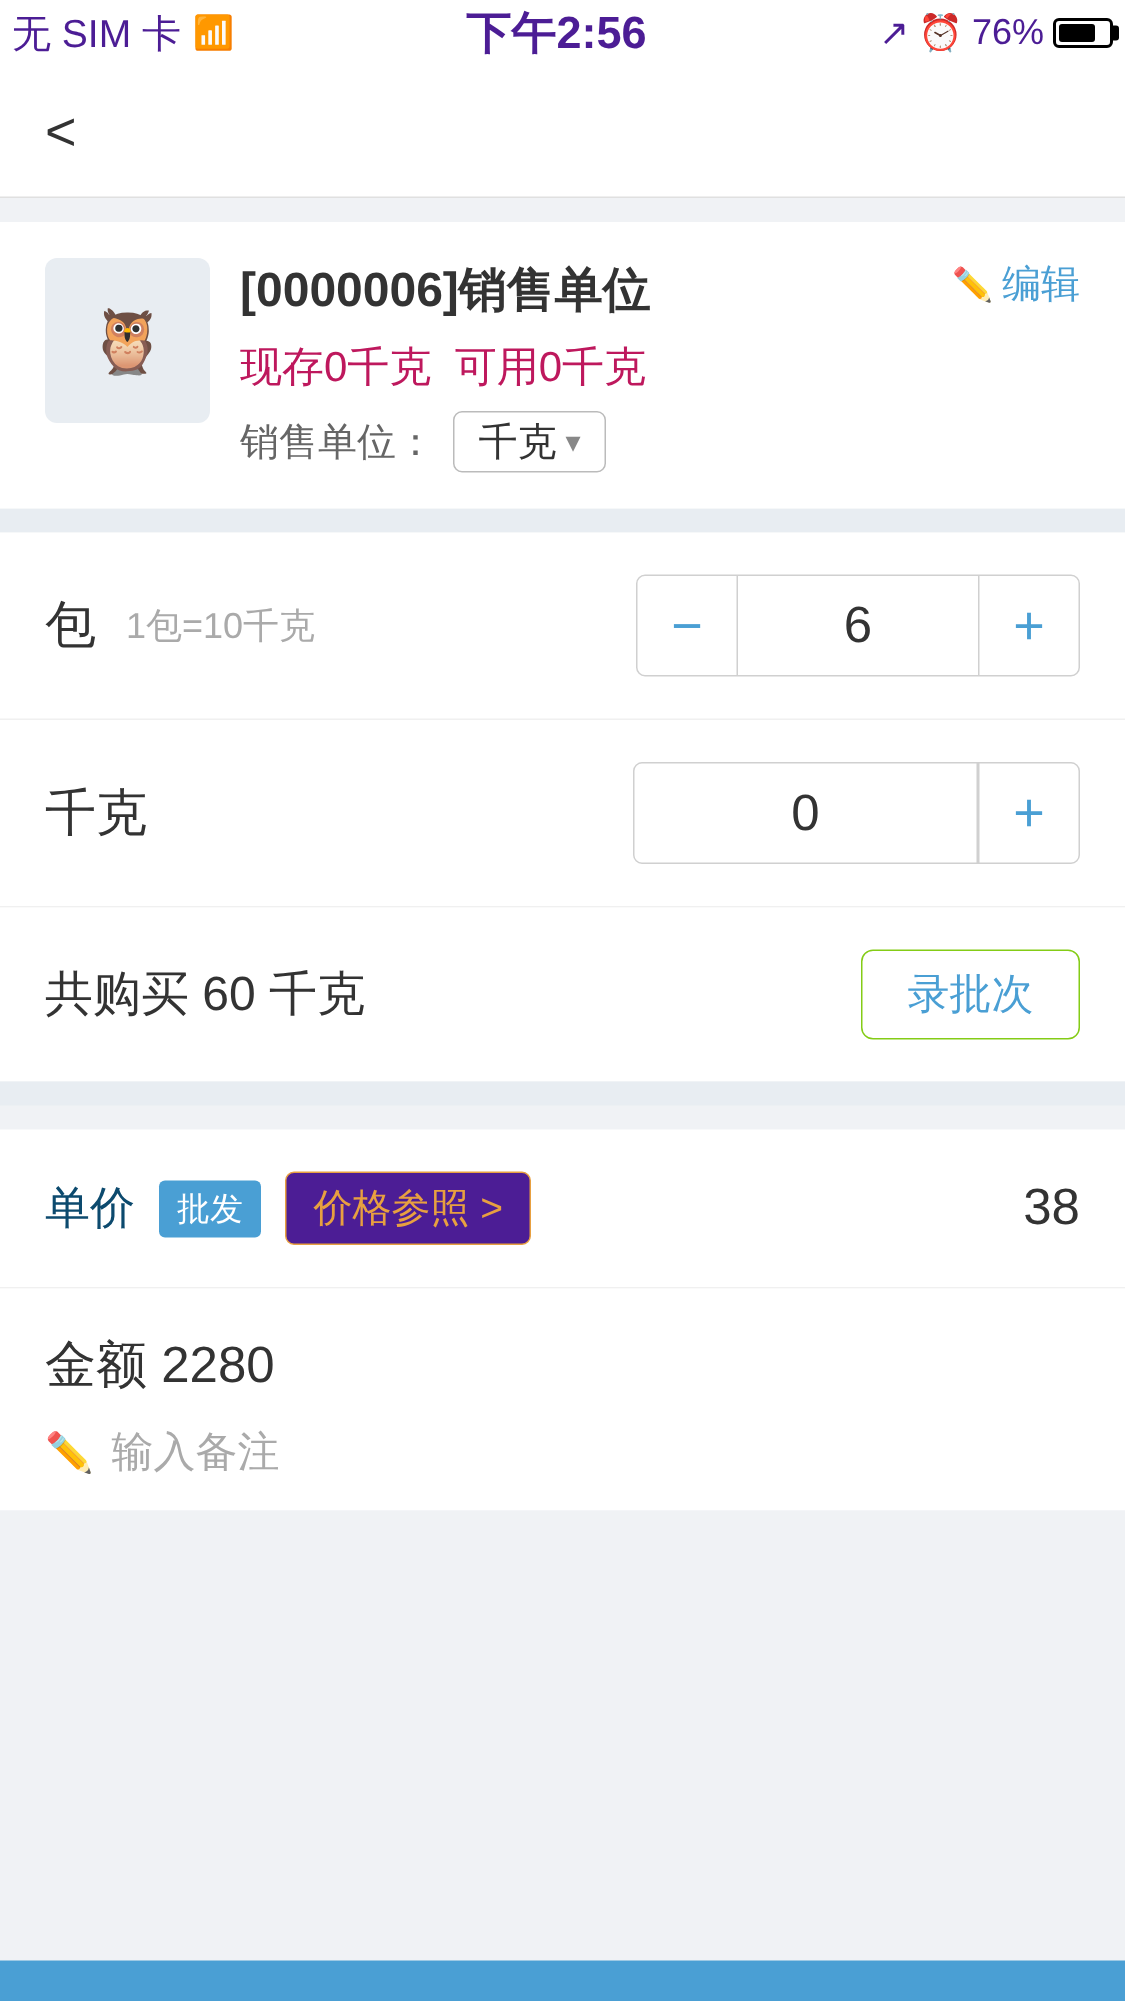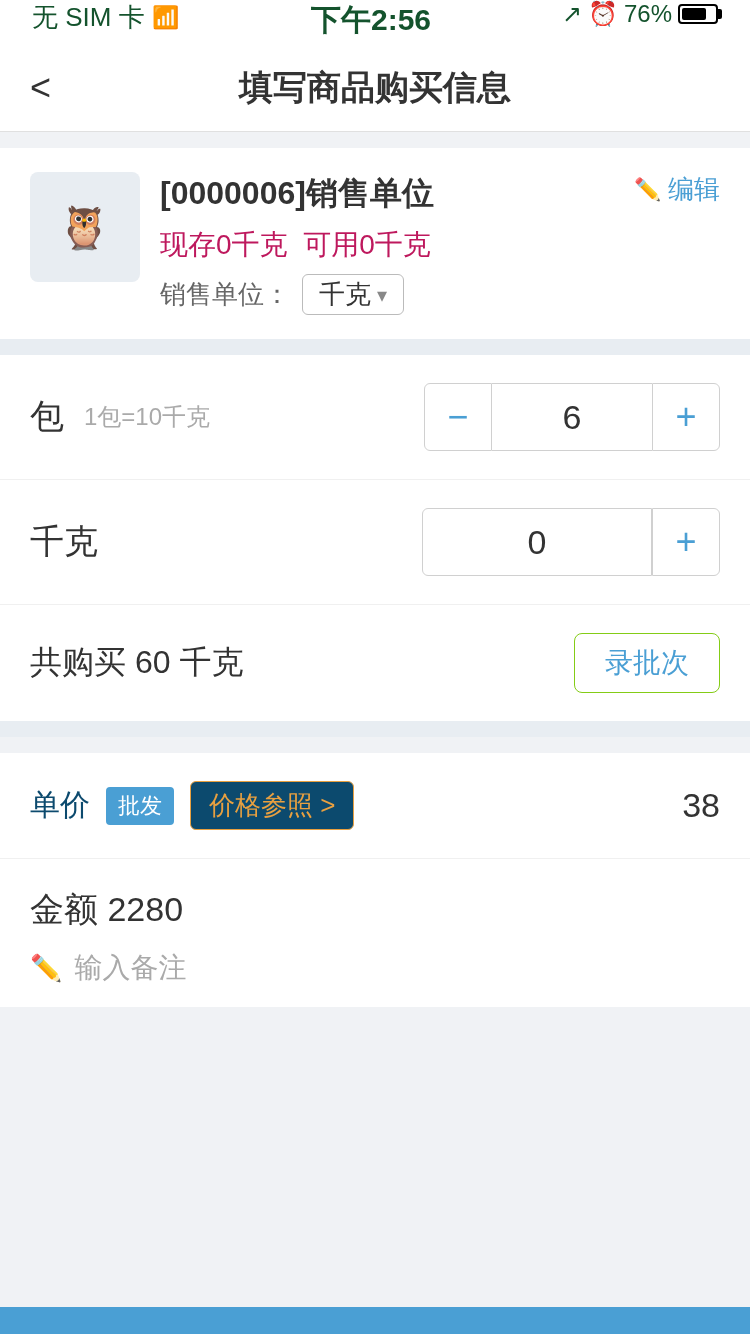--- a/index.html
+++ b/index.html
@@ -11,26 +11,26 @@
       background: #f0f2f5;
       display: flex;
       flex-direction: column;
     }
 
     
     .status-bar {
       background: #fff;
       height: 44px;
       display: flex;
-      align-items: flex-start;
+      align-items: center;
       justify-content: space-between;
-      padding: 0 32px;
+      padding: 0 8px;
       font-size: 28px;
       font-weight: 500;
-      color: #14532d;
+      color: #4c1d95;
     }
     .status-left { display: flex; align-items: center; gap: 8px; font-size: 26px; }
     .status-center { font-size: 30px; font-weight: 600; }
     .status-right { display: flex; align-items: center; gap: 6px; font-size: 24px; }
     .wifi-icon { font-size: 22px; }
     .battery-bar {
       width: 40px; height: 20px; border: 2px solid #000; border-radius: 4px;
       position: relative; display: inline-flex; align-items: center; padding: 2px;
     }
     .battery-fill { height: 100%; width: 76%; background: #000; border-radius: 2px; }
@@ -245,21 +245,21 @@
       font-size: 22px;
       padding: 4px 12px;
       border-radius: 4px;
     }
     .price-ref-btn {
       border: 1.5px solid #e8a040;
       border-radius: 6px;
       padding: 6px 18px;
       font-size: 26px;
       color: #e8a040;
-      background: #0c4a6e;
+      background: #4c1d95;
       display: flex;
       align-items: center;
       gap: 6px;
       cursor: pointer;
     }
     .price-value {
       margin-left: auto;
       font-size: 34px;
       color: #333;
       font-weight: 500;
@@ -322,21 +322,20 @@
     <span>76%</span>
     <div class="battery-bar">
       <div class="battery-fill"></div>
       <div class="battery-tip"></div>
     </div>
   </div>
 </div>
 
 <div class="nav-bar">
   <span class="nav-back">&lt;</span>
-  <span class="nav-title">填写商品购买信息</span>
 </div>
 
 <div class="product-card">
   <div class="product-thumb">
     <span class="owl-icon">🦉</span>
   </div>
   <div class="product-info">
     <div class="product-name">
       <span>[0000006]</span><span>销售单位</span>
     </div>

